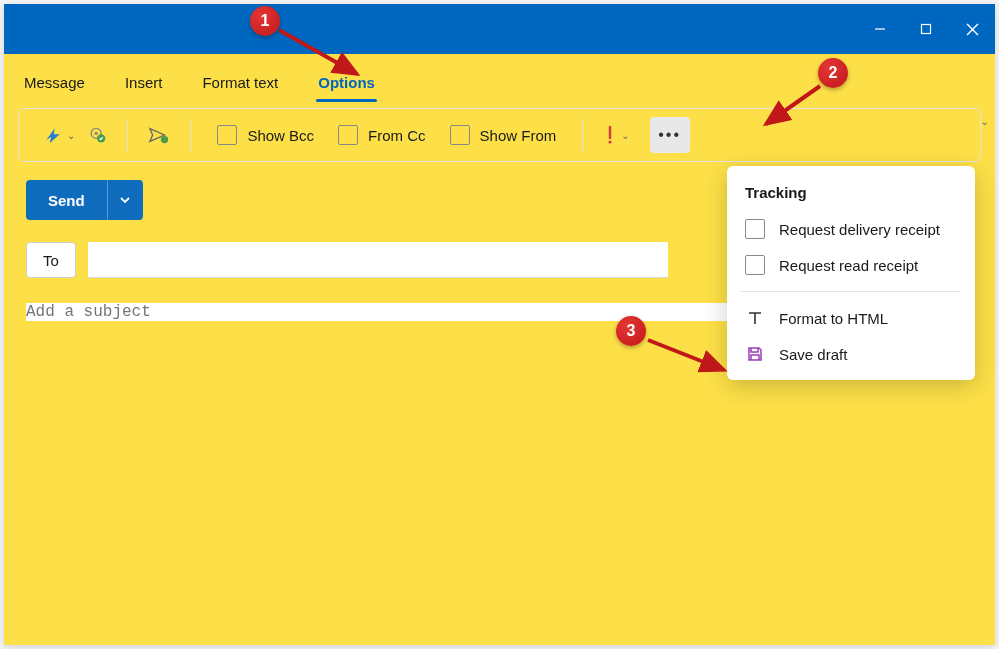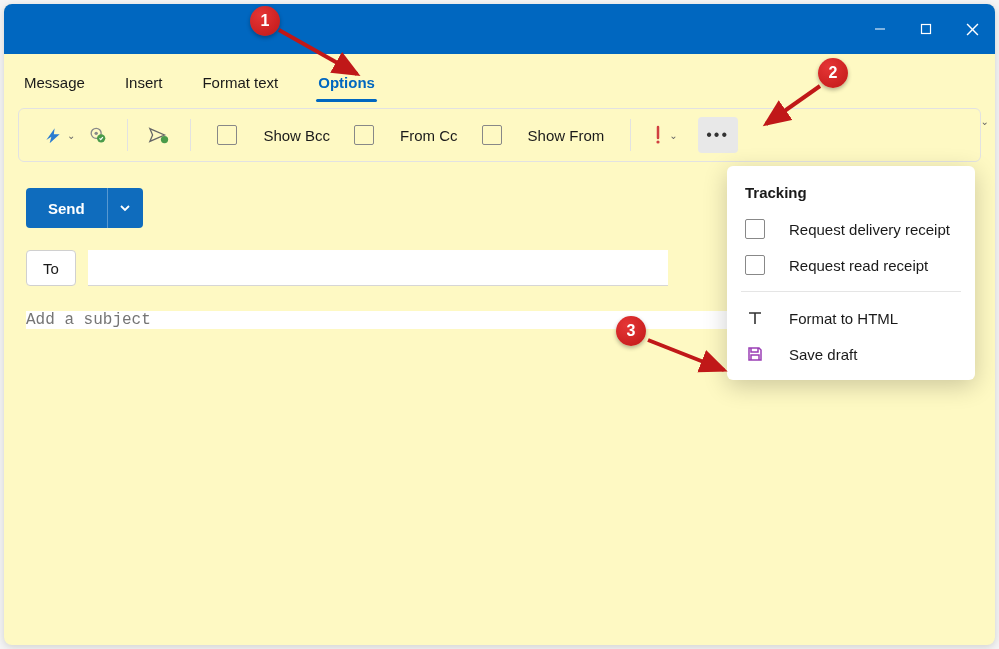--- a/index.html
+++ b/index.html
@@ -1,59 +1,59 @@
 <!DOCTYPE html>
 <html><head>
 <meta charset="utf-8">
 <style>
   * { box-sizing: border-box; margin: 0; padding: 0; font-family: "Segoe UI", Arial, sans-serif; }
   body { width: 999px; height: 649px; background: #f5f5f5; overflow: hidden; position: relative; }
-  .window { position: absolute; top: 4px; left: 4px; right: 4px; bottom: 4px; background: #fef9c3; border-radius: 8px; overflow: hidden; box-shadow: 0 2px 8px rgba(0,0,0,0.15); }
+  .window { position: absolute; top: 4px; left: 4px; right: 4px; bottom: 4px; background: #fde047; border-radius: 0; overflow: hidden; box-shadow: 0 2px 8px rgba(0,0,0,0.15); }
 
   
   .titlebar { height: 50px; background: #0067c0; display: flex; align-items: center; justify-content: flex-end; }
   .titlebar .wbtn { width: 46px; height: 50px; display: flex; align-items: center; justify-content: center; color: #fff; }
   .titlebar .wbtn svg { stroke: #fff; }
 
   
   .tabrow { height: 48px; display: flex; align-items: flex-end; padding: 0 20px; gap: 40px; border-bottom: 1px solid transparent; }
   .tabrow .tab { font-size: 15px; color: #1a1a1a; padding: 12px 0 10px 0; position: relative; cursor: pointer; }
   .tabrow .tab.active { color: #0067c0; font-weight: 600; }
   .tabrow .tab.active::after { content: ""; position: absolute; left: -2px; right: -2px; bottom: -1px; height: 3px; background: #0067c0; border-radius: 2px; }
 
   
   .ribbon { height: 54px; border: 1px solid #e2e2e2; border-radius: 6px; margin: 6px 14px 0 14px; display: flex; align-items: center; padding: 0 8px; gap: 0; position: relative; }
   .ribbon .group { display: flex; align-items: center; height: 40px; padding: 0 10px; }
   .ribbon .sep { width: 1px; height: 32px; background: #e2e2e2; margin: 0 4px; }
   .ribbon .iconbtn { display: flex; align-items: center; justify-content: center; height: 36px; padding: 0 6px; border-radius: 4px; gap: 4px; }
   .ribbon .chev { font-size: 10px; color: #666; }
-  .ribbon .checkbox-item { display: flex; align-items: center; gap: 26px; padding: 0 12px; font-size: 15px; color: #1a1a1a; }
+  .ribbon .checkbox-item { display: flex; align-items: center; gap: 10px; padding: 0 12px; font-size: 15px; color: #1a1a1a; }
   .ribbon .cb { width: 20px; height: 20px; border: 1px solid #888; border-radius: 2px; }
   .ribbon .more { width: 40px; height: 36px; display: flex; align-items: center; justify-content: center; background: #e8e8e8; border-radius: 4px; margin-left: 4px; }
   .ribbon .more-dots { font-size: 16px; letter-spacing: 2px; color: #333; }
   .ribbon-collapse { position: absolute; right: 6px; top: 112px; color: #666; font-size: 10px; }
 
   
   .compose { padding: 18px 22px; }
   .sendrow { display: flex; align-items: center; margin-bottom: 22px; }
-  .send-combo { display: flex; margin-top: 8px; }
+  .send-combo { display: flex; }
   .send-main { background: #0f6cbd; color: #fff; font-size: 15px; font-weight: 600; border: none; height: 40px; padding: 0 22px; border-radius: 4px 0 0 4px; }
   .send-drop { background: #0f6cbd; color: #fff; border: none; border-left: 1px solid rgba(255,255,255,0.3); height: 40px; width: 36px; border-radius: 0 4px 4px 0; display: flex; align-items: center; justify-content: center; }
   .send-drop svg { stroke: #fff; }
 
   .torow { display: flex; align-items: center; margin-bottom: 24px; }
   .to-btn { border: 1px solid #d0d0d0; background: #fff; border-radius: 4px; height: 36px; padding: 0 16px; font-size: 15px; color: #1a1a1a; }
   .to-input { flex: 1; margin-left: 12px; border: none; border-bottom: 1px solid #d6d6d6; height: 36px; font-size: 15px; outline: none; max-width: 580px; }
 
   .subject { border: none; font-size: 16px; color: #888; width: 100%; outline: none; font-family: Liberation Mono, monospace; }
 
   
   .dropdown { position: absolute; top: 162px; right: 20px; width: 248px; background: #fff; border-radius: 6px; box-shadow: 0 6px 24px rgba(0,0,0,0.2); padding: 14px 0 8px 0; }
   .dropdown .section-title { font-size: 15px; font-weight: 600; color: #1a1a1a; padding: 4px 18px 10px 18px; }
-  .dropdown .dd-item { display: flex; align-items: center; gap: 24px; padding: 8px 18px; font-size: 15px; color: #1a1a1a; cursor: pointer; }
+  .dropdown .dd-item { display: flex; align-items: center; gap: 14px; padding: 8px 18px; font-size: 15px; color: #1a1a1a; cursor: pointer; }
   .dropdown .dd-item.disabled { color: #b8b8b8; }
   .dropdown .dd-item .cb { width: 20px; height: 20px; border: 1px solid #888; border-radius: 2px; flex-shrink: 0; }
   .dropdown .dd-item .ico { width: 20px; height: 20px; display: flex; align-items: center; justify-content: center; flex-shrink: 0; }
   .dropdown hr { border: none; border-top: 1px solid #e5e5e5; margin: 8px 14px; }
 
   
   .callout { position: absolute; width: 30px; height: 30px; border-radius: 50%; background: radial-gradient(circle at 35% 30%, #e53535, #c01818); box-shadow: 0 2px 4px rgba(0,0,0,0.3); display: flex; align-items: center; justify-content: center; color: #fff; font-weight: 700; font-size: 16px; z-index: 20; }
   .arrow { position: absolute; z-index: 19; pointer-events: none; }
 </style>
 </head>

